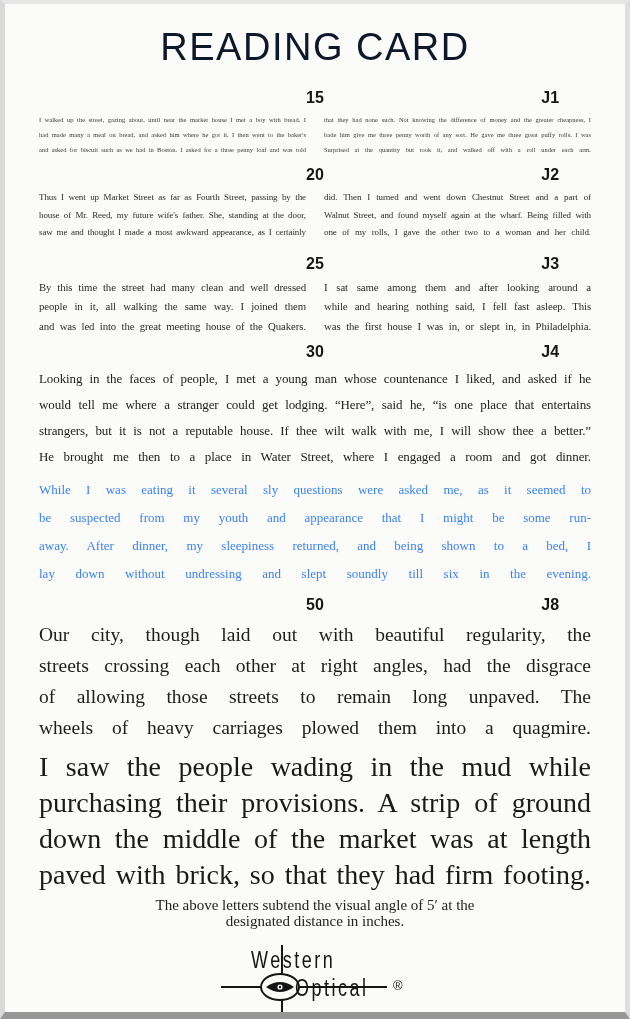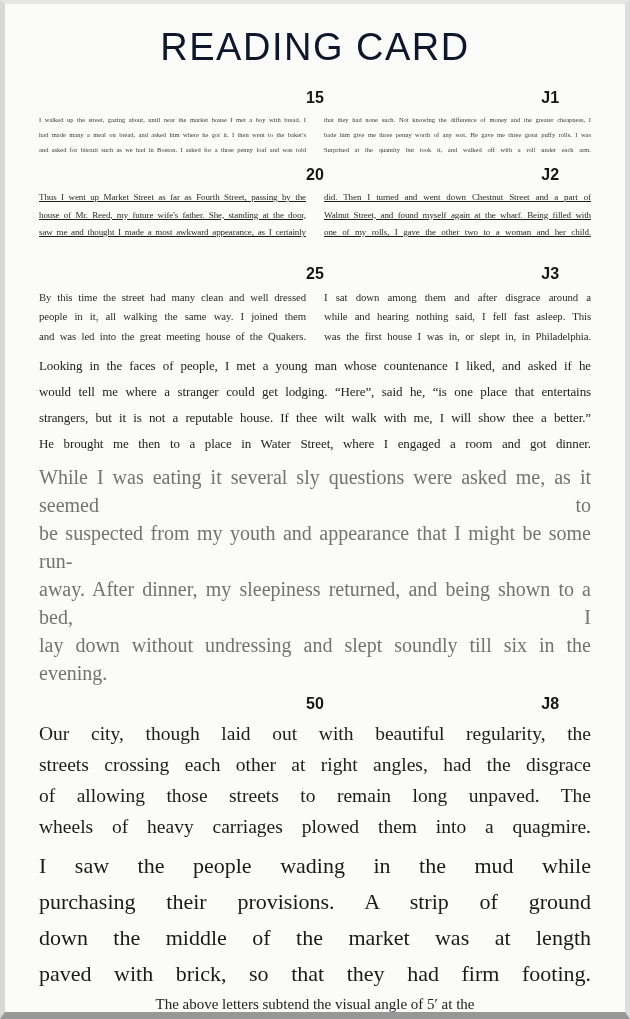--- a/index.html
+++ b/index.html
@@ -47,26 +47,26 @@
     text-align: justify;
     text-align-last: justify;
     -moz-text-align-last: justify;
     white-space: pre-line;
     color: #2b2b2b;
   }
   .p15 { font-size: 6.5px;  line-height: 15px;   letter-spacing: 0;      color:#3a3a3a; }
   .p20 { font-size: 9px;    line-height: 17.5px; letter-spacing: -0.1px; }
   .p25 { font-size: 10.8px; line-height: 19.5px; letter-spacing: -0.1px; }
   .p30 { font-size: 13px;   line-height: 26px;   letter-spacing: -0.1px; color:#222; }
-  .p40 { font-size: 20px; line-height: 28px;   color:#737373; }
+  .p40 { font-size: 13px; line-height: 28px;   color:#3b82f6; }
   .p50 { font-size: 19.5px; line-height: 31px;   color:#1c1c1c; }
-  .p60 { font-size: 22px;   line-height: 36px;   color:#1a1a1a; }
+  .p60 { font-size: 28px;   line-height: 36px;   color:#1a1a1a; }
 
   .s15 { margin-bottom: 9px; }
-  .s20 { margin-bottom: 23px; text-decoration: underline; }
+  .s20 { margin-bottom: 13px; }
   .s25 { margin-bottom: 7px; }
   .s30 { margin-bottom: 6px; }
   .s40 { margin-bottom: 8px; }
   .s50 { margin-bottom: 6px; }
   .s60 { margin-bottom: 5px; }
 
   .note {
     text-align: center;
     font-size: 15px;
     line-height: 15.5px;
@@ -134,27 +134,31 @@
 
     <section class="s25">
       <div class="sec-header">
         <span class="dist">25</span>
         <span class="jag">J3</span>
       </div>
       <div class="cols">
         <div class="col passage p25">By this time the street had many clean and well dressed
 people in it, all walking the same way. I joined them
 and was led into the great meeting house of the Quakers.</div>
-        <div class="col passage p25">I sat down among them and after disgrace around a
+        <div class="col passage p25">I sat same among them and after looking around a
 while and hearing nothing said, I fell fast asleep. This
 was the first house I was in, or slept in, in Philadelphia.</div>
       </div>
     </section>
 
     <section class="s30">
+      <div class="sec-header">
+        <span class="dist">30</span>
+        <span class="jag">J4</span>
+      </div>
       <div class="passage p30">Looking in the faces of people, I met a young man whose countenance I liked, and asked if he
 would tell me where a stranger could get lodging. “Here”, said he, “is one place that entertains
 strangers, but it is not a reputable house. If thee wilt walk with me, I will show thee a better.”
 He brought me then to a place in Water Street, where I engaged a room and got dinner.</div>
     </section>
 
     <section class="s40">
       <div class="passage p40">While I was eating it several sly questions were asked me, as it seemed to
 be suspected from my youth and appearance that I might be some run-
 away. After dinner, my sleepiness returned, and being shown to a bed, I

